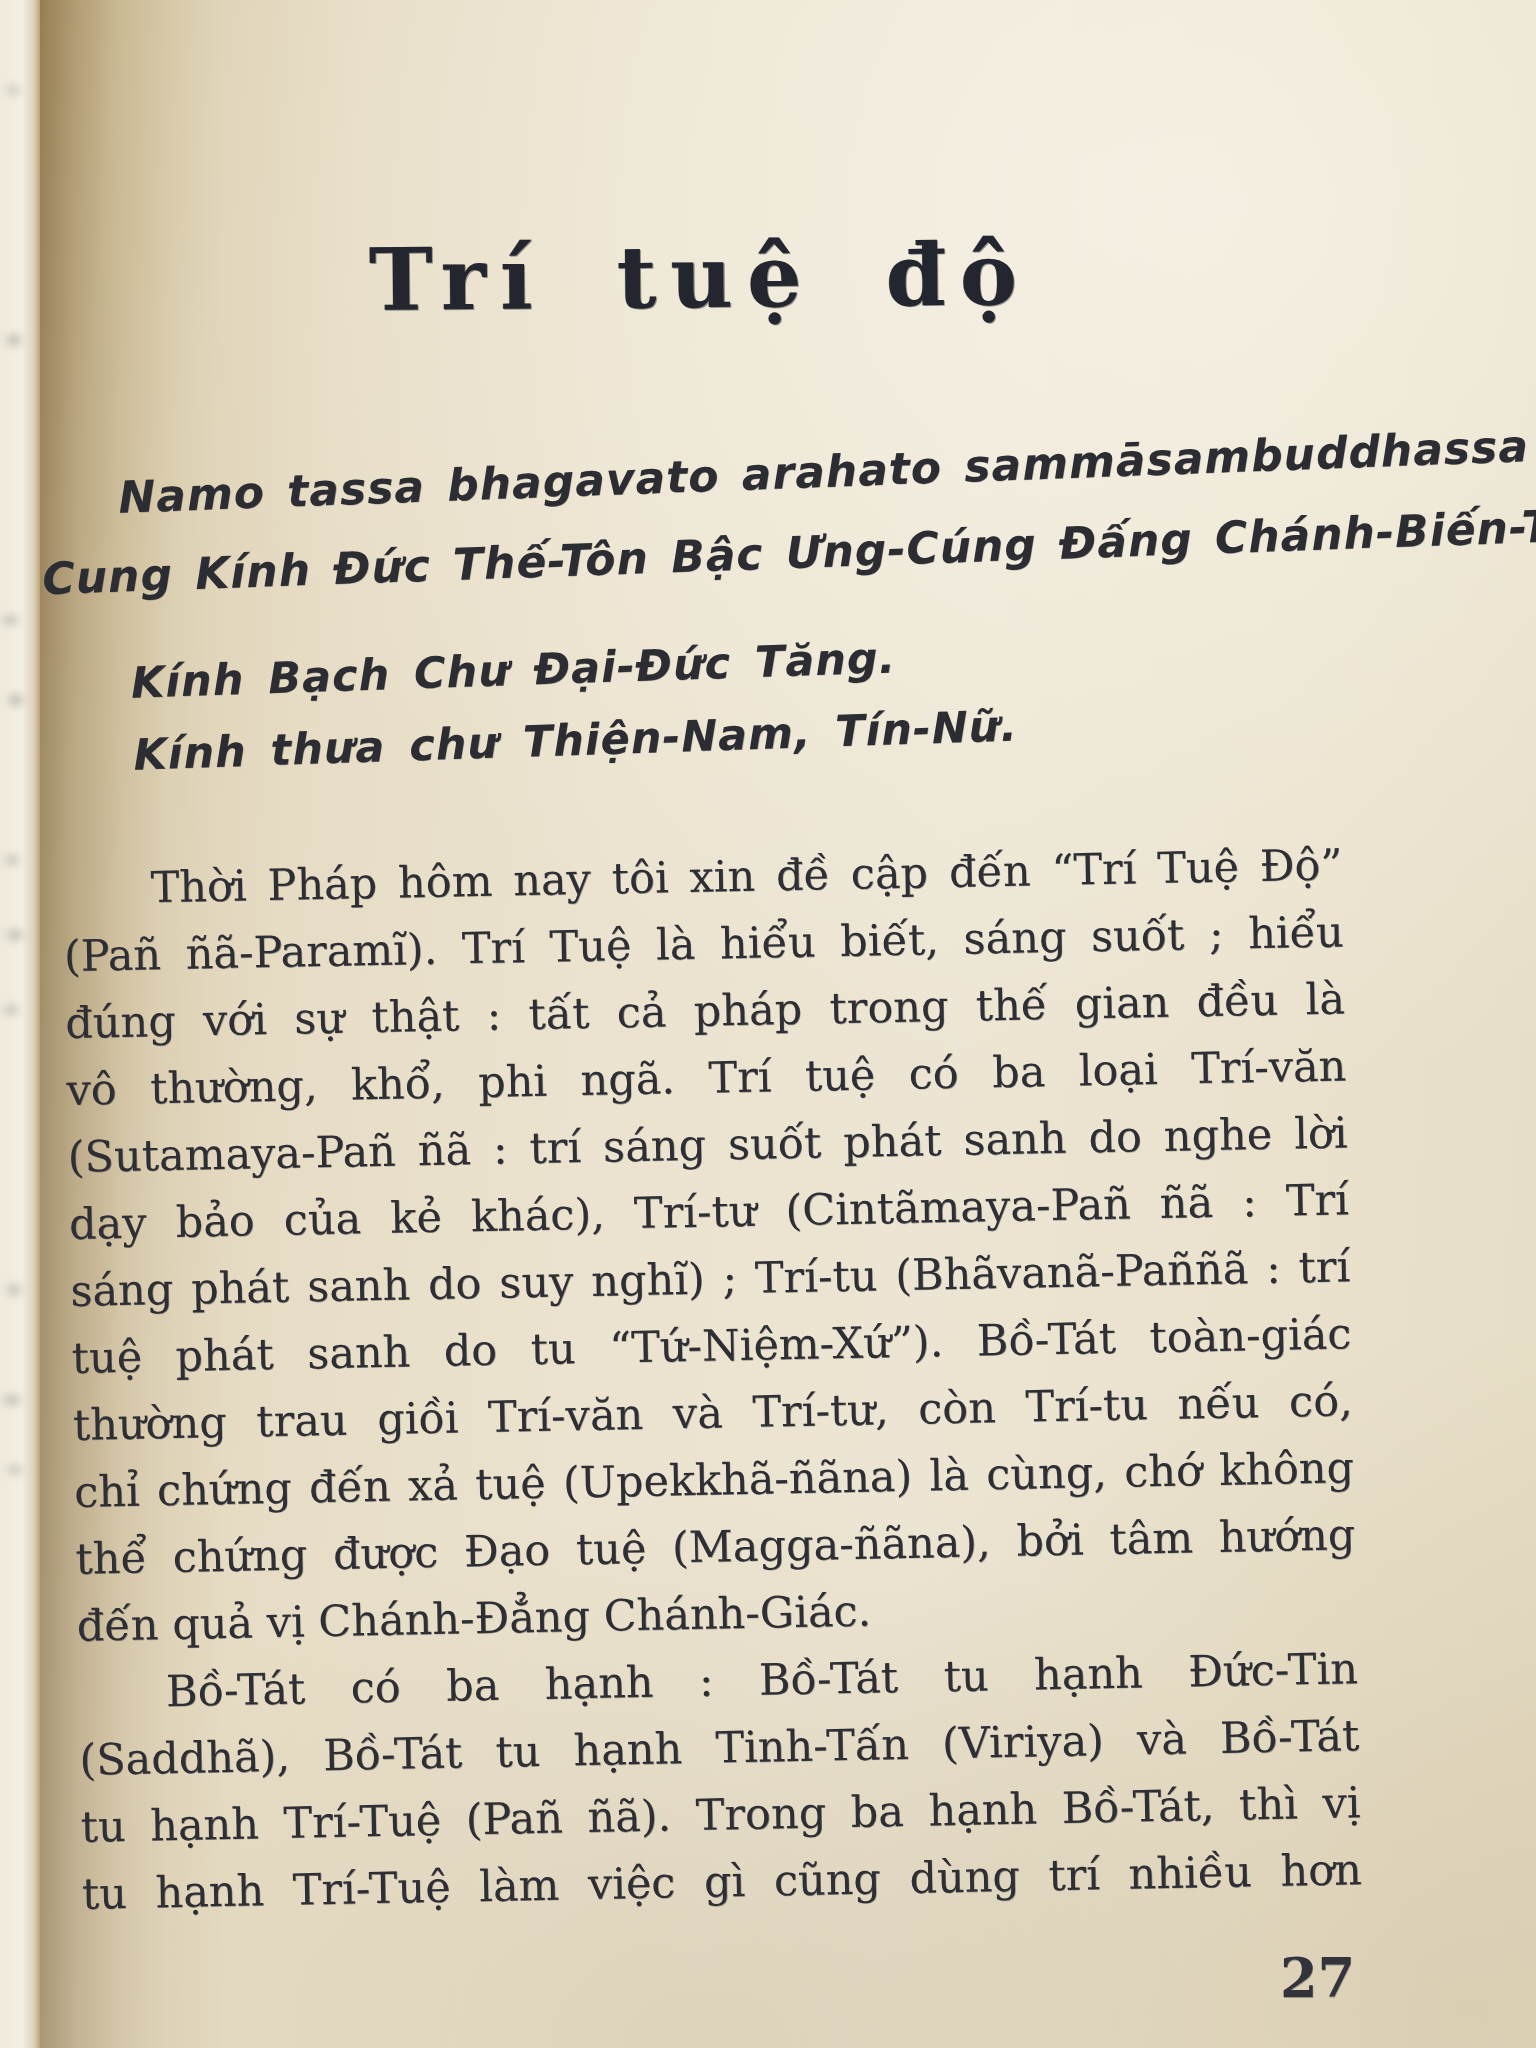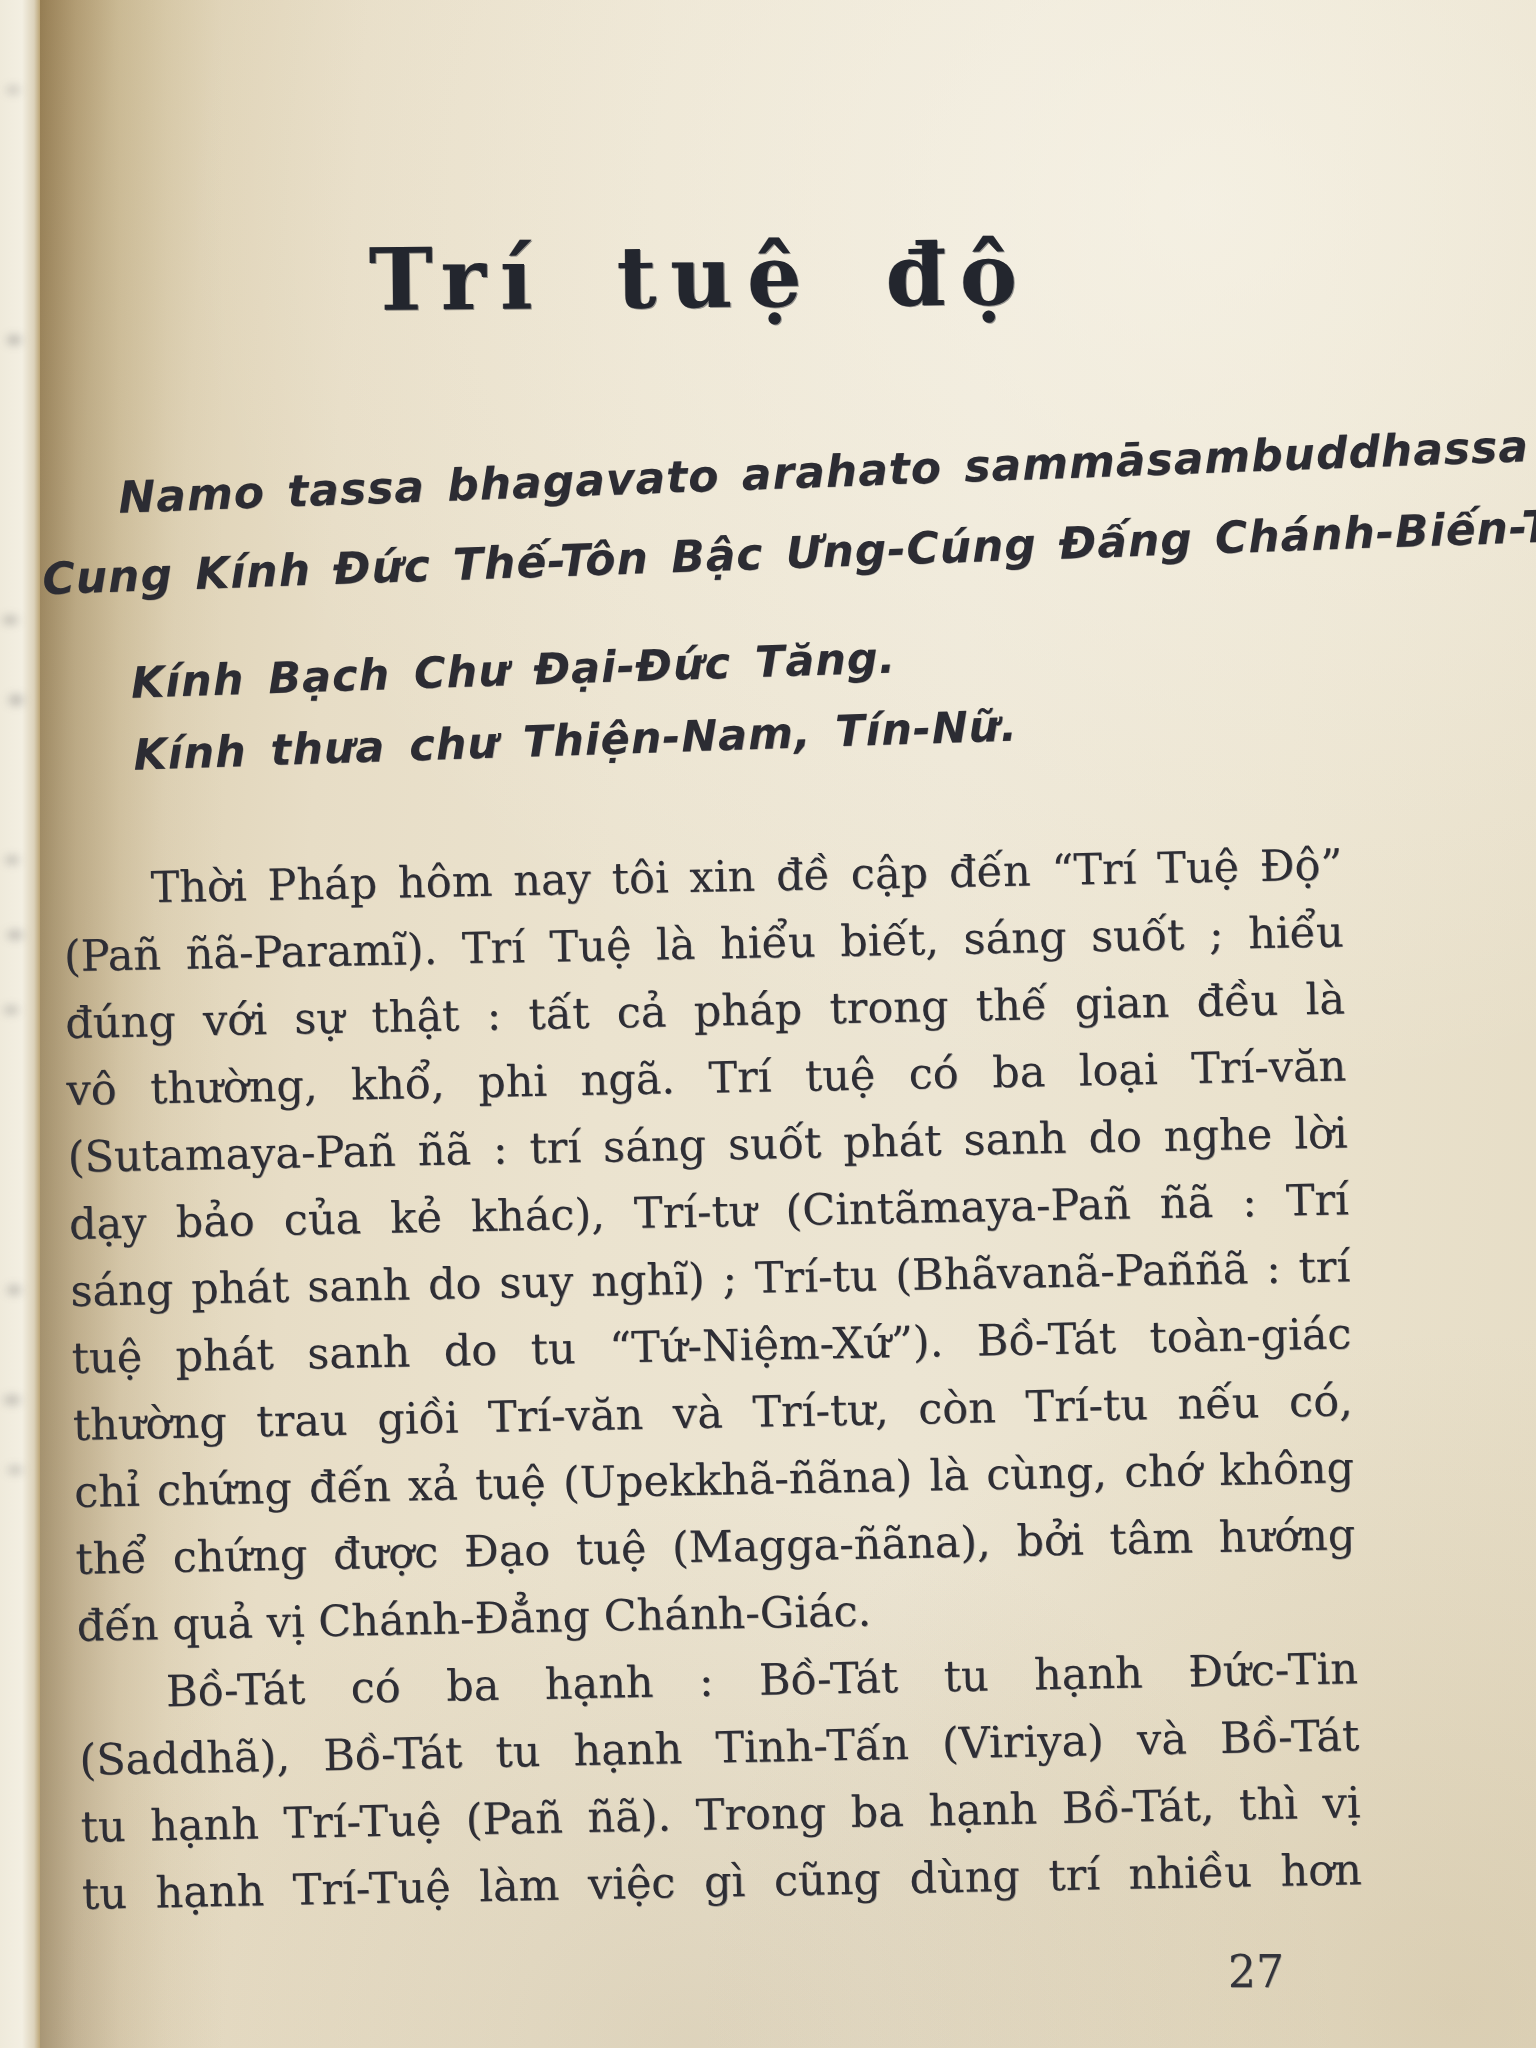--- a/index.html
+++ b/index.html
@@ -70,22 +70,22 @@
   .body-block{
     position:absolute;top:856px;left:62px;width:1280px;
     font-family:"DejaVu Serif",serif;font-size:43px;line-height:67px;
     color:#2e2e35;transform:rotate(-1.1deg);transform-origin:left top;
     text-shadow:0.6px 0.6px 0 rgba(46,46,53,.4);
   }
   .bl{display:block;width:100%;text-align:justify;text-align-last:justify;}
   .bl.ind{padding-left:88px;width:calc(100% - 88px);}
   .bl.short{text-align-last:left;}
   .page-number{
-    position:absolute;top:1946px;left:1228px;
-    font-family:"DejaVu Serif",serif;font-size:44px;font-weight:normal;color:#33343b;
+    position:absolute;top:1946px;left:1280px;
+    font-family:"DejaVu Serif",serif;font-size:54px;font-weight:bold;color:#33343b;
     text-shadow:0.5px 0.5px 0 rgba(51,52,59,.4);
   }
 </style>
 </head>
 <body>
 
 <div class="photo">
   <div class="adjacent-strip"></div>
   <div class="gutter"></div>
 

